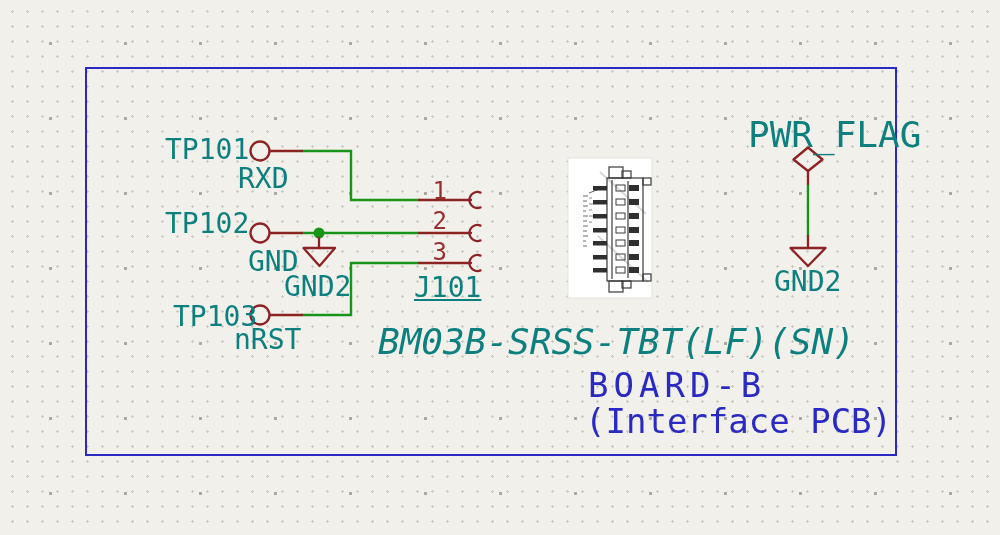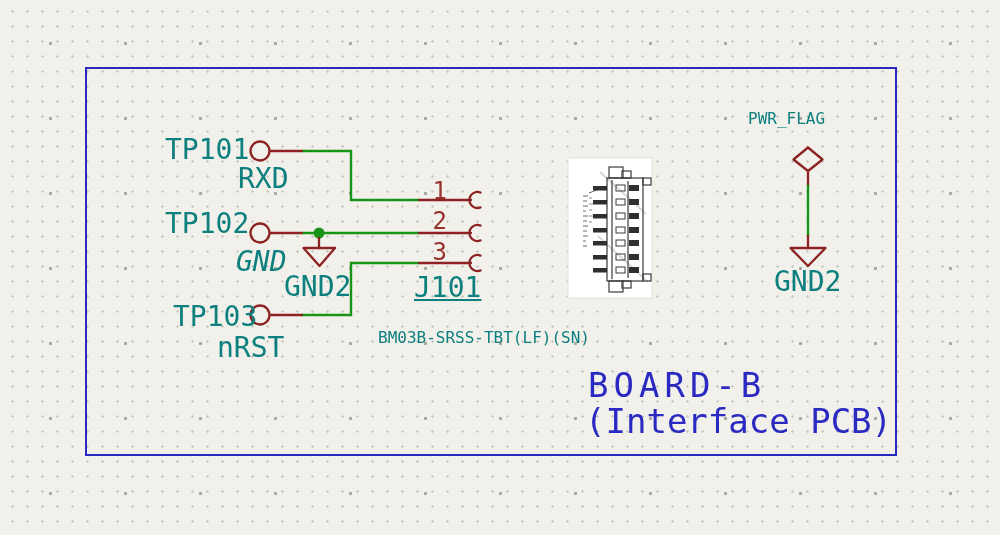--- a/index.html
+++ b/index.html
@@ -15,21 +15,21 @@
   }
   .sheet-border{
     position:absolute;left:85px;top:67px;width:808px;height:385px;
     border:2px solid #2a2ac2;background:transparent;
   }
   svg.layer{position:absolute;left:0;top:0;width:1000px;height:535px;}
   .lbl{
     position:absolute;color:#0c7f7e;font-size:28px;line-height:24px;
     white-space:pre;letter-spacing:0px;
   }
-  .lbl.big{font-size:16px;line-height:26px;}
+  .lbl.big{font-size:36px;line-height:26px;margin-top:16px;}
   .pin-num{
     position:absolute;color:#993030;font-size:24px;line-height:24px;
     width:24px;text-align:right;white-space:pre;
   }
   .note{
     position:absolute;color:#2a2ac2;font-size:34px;line-height:34px;white-space:pre;
   }
   .note.l1{letter-spacing:5px;}
   .note.l2{letter-spacing:0px;}
 </style>
@@ -131,32 +131,32 @@
           <path d="M589 198 h3 M589 204 h4 M589 210 h3 M589 216 h4 M589 222 h3" stroke="#8a8a8a"></path>
         </g>
       </g>
     </g>
   </svg>
 
   <div class="lbl" style="left:165px;top:138px;">TP101</div>
   <div class="lbl" style="left:238px;top:167px;">RXD</div>
 
   <div class="lbl" style="left:165px;top:212px;">TP102</div>
-  <div class="lbl" style="left:236px;top:250px;font-style:italic;">GND</div>
+  <div class="lbl" style="left:248px;top:250px;">GND</div>
   <div class="lbl" style="left:284px;top:275px;">GND2</div>
 
   <div class="lbl" style="left:150px;top:305px;margin-left:23px;">TP103</div>
-  <div class="lbl" style="left:217px;top:328px;margin-top:8px;">nRST</div>
+  <div class="lbl" style="left:234px;top:328px;">nRST</div>
 
   <div class="pin-num" style="left:423px;top:179px;">1</div>
   <div class="pin-num" style="left:423px;top:209px;">2</div>
   <div class="pin-num" style="left:423px;top:240px;">3</div>
 
   <div class="lbl" style="left:414px;top:276px;text-decoration:underline;">J101</div>
-  <div class="lbl big" style="left:378px;top:325px;">BM03B-SRSS-TBT(LF)(SN)</div>
+  <div class="lbl big" style="left:378px;top:313px;font-style:italic;">BM03B-SRSS-TBT(LF)(SN)</div>
 
   <div class="lbl big" style="left:748px;top:106px;">PWR_FLAG</div>
   <div class="lbl" style="left:774px;top:270px;">GND2</div>
 
   <div class="note l2" style="left:585px;top:404px;">(Interface PCB)</div>
   <div class="note l1" style="left:588px;top:368px;">BOARD-B</div>
 
 </div>
 
 </body></html>

